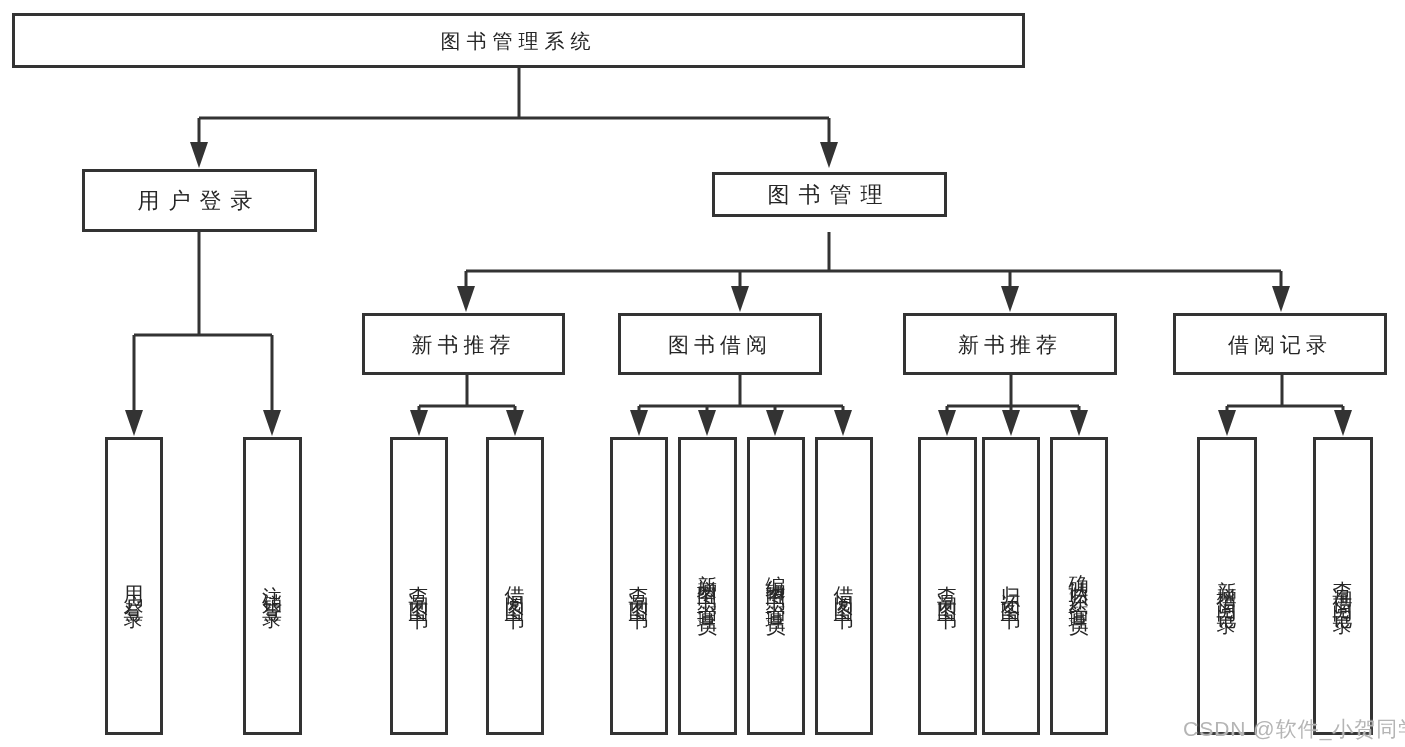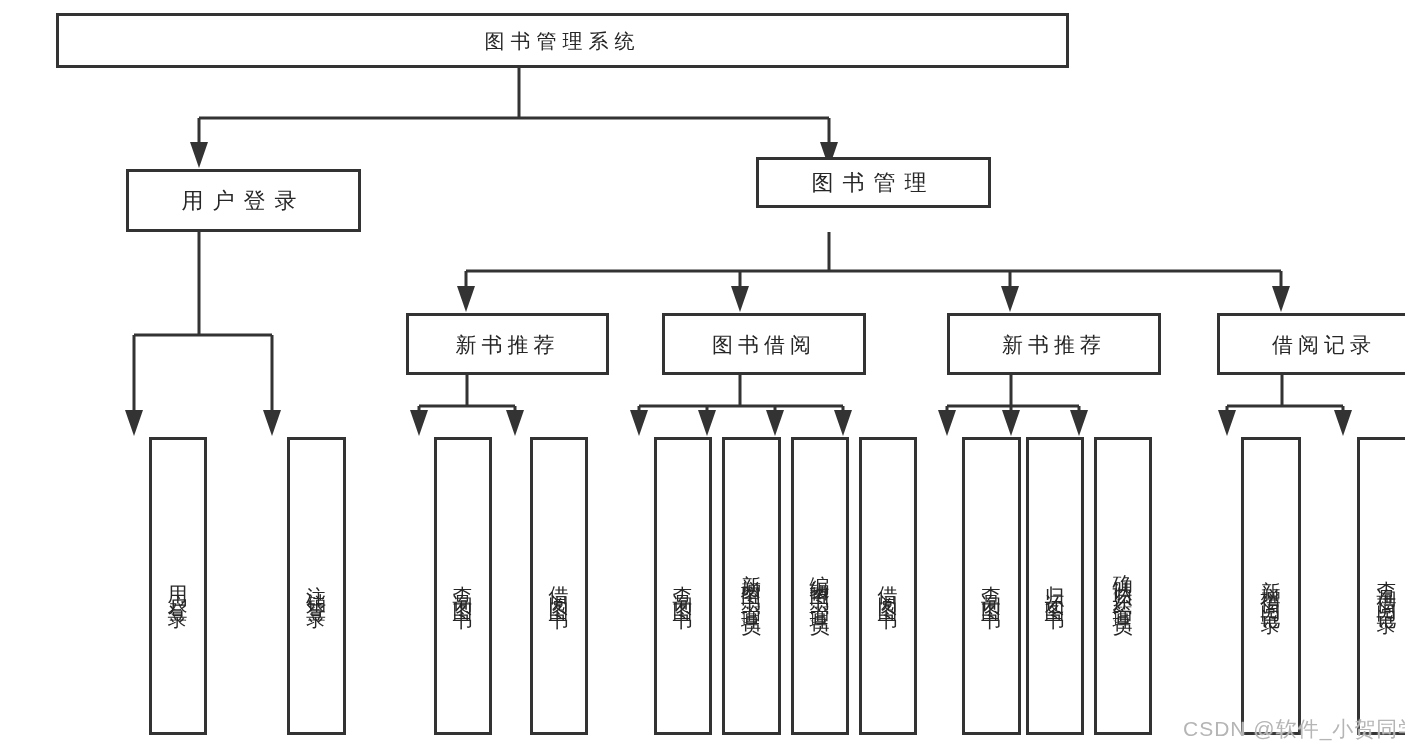--- a/index.html
+++ b/index.html
@@ -20,21 +20,20 @@
   }
   .node {
     position: absolute;
     background: #ffffff;
     border: 3px solid #333333;
     display: flex;
     align-items: center;
     justify-content: center;
     text-align: center;
     line-height: 1;
-    margin-left: 44px;
   }
   .root-node  { font-size: 20px; letter-spacing: 6px; }
   .lvl2-node  { font-size: 22px; letter-spacing: 9px; }
   .lvl3-node  { font-size: 21px; letter-spacing: 5px; }
   .leaf-node {
     writing-mode: vertical-rl;
     text-orientation: mixed;
     font-size: 20px;
     letter-spacing: 8px;
     top: 437px;
@@ -104,21 +103,21 @@
     <g stroke="#333333" stroke-width="3" fill="none">
       <path d="M1282 375 V406 M1227 406 H1343 M1227 406 V414 M1343 406 V414"></path>
     </g>
     <polygon fill="#333333" points="1218,410 1236,410 1227,436"></polygon>
     <polygon fill="#333333" points="1334,410 1352,410 1343,436"></polygon>
   </svg>
 
   <div class="node root-node" style="left:12px; top:13px; width:1013px; height:55px;">图书管理系统</div>
 
   <div class="node lvl2-node" style="left:82px; top:169px; width:235px; height:63px;">用户登录</div>
-  <div class="node lvl2-node" style="left:712px; top:157px; width:235px; height:51px;">图书管理</div>
+  <div class="node lvl2-node" style="left:712px; top:172px; width:235px; height:45px;">图书管理</div>
 
   <div class="node lvl3-node" style="left:362px; top:313px; width:203px; height:62px;">新书推荐</div>
   <div class="node lvl3-node" style="left:618px; top:313px; width:204px; height:62px;">图书借阅</div>
   <div class="node lvl3-node" style="left:903px; top:313px; width:214px; height:62px;">新书推荐</div>
   <div class="node lvl3-node" style="left:1173px; top:313px; width:214px; height:62px;">借阅记录</div>
 
   <div class="node leaf-node" style="left:105px;">用户登录</div>
   <div class="node leaf-node" style="left:243px; width:59px;">注销登录</div>
 
   <div class="node leaf-node" style="left:390px;">查询图书</div>

